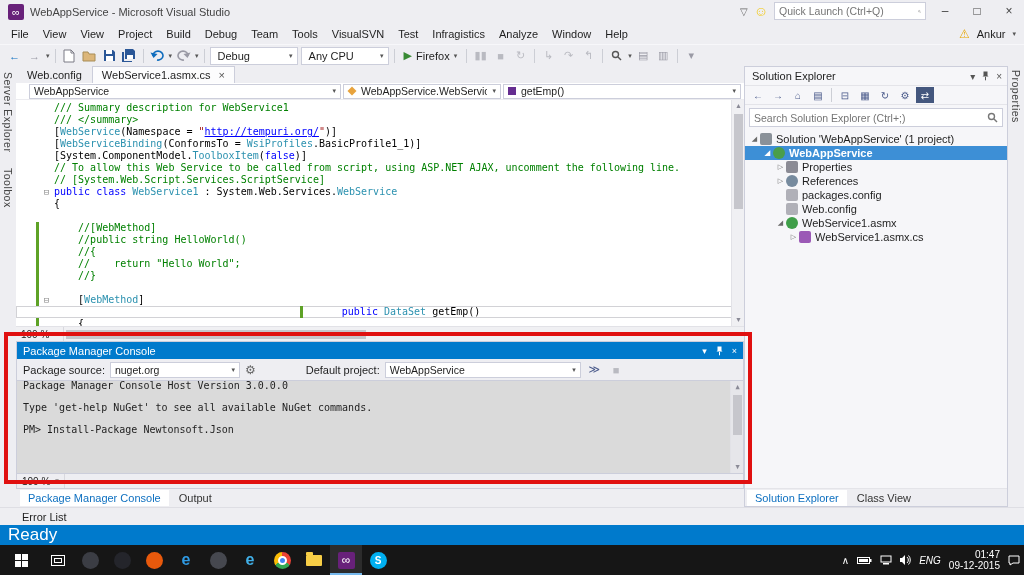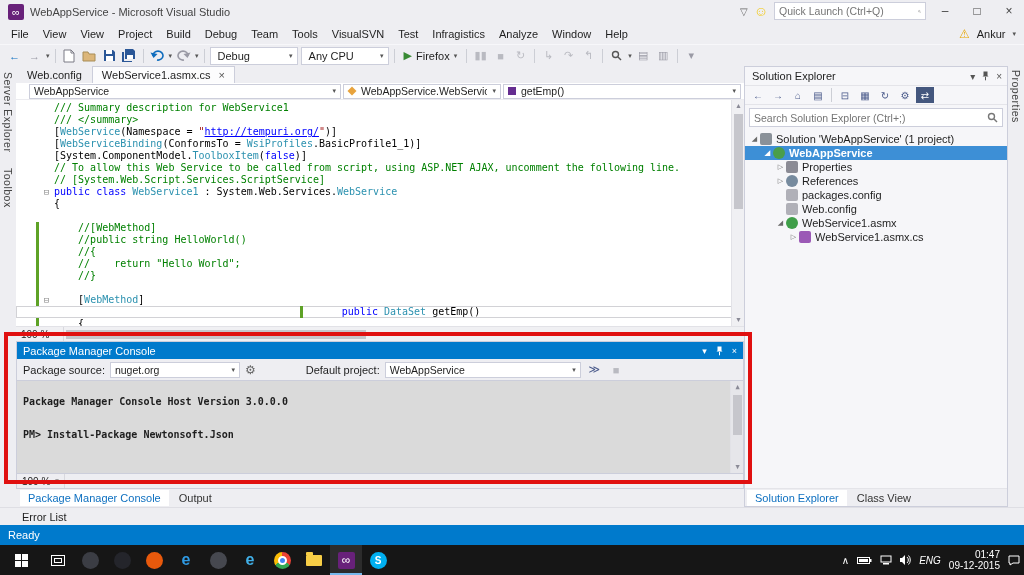--- a/index.html
+++ b/index.html
@@ -73,21 +73,21 @@
 
 
 .pmc{height:148px;display:flex;flex-direction:column;border:1px solid #cccedb;background:#eeeef2;}
 .pmc-title{height:17px;background:#007acc;color:#fff;display:flex;align-items:center;padding:0 6px;font-size:11px;gap:8px;}
 .sp{flex:1;}
 .pmc-tic{font-size:9px;color:#fff;display:flex;align-items:center;}
 .pmc-tb{height:21px;display:flex;align-items:center;gap:5px;padding:0 6px;font-size:11px;}
 .pmc-select{height:16px;background:#fff;border:1px solid #cccedb;display:flex;align-items:center;font-size:10.5px;padding:0 4px;gap:5px;}
 .gear{color:#666;font-size:12px;}
 .console{flex:1;background:#dadada;position:relative;overflow:hidden;font-family:"DejaVu Sans Mono","Liberation Mono",monospace;font-size:10px;border-top:1px solid #cccedb;border-bottom:1px solid #cccedb;}
-#console-lines{padding:20px 0 0 6px;font-weight:bold;}
+#console-lines{padding:4px 0 0 6px;}
 .console-line{height:11px;line-height:11px;white-space:pre;color:#1e1e1e;}
 .console-line:first-child{margin-top:-5px;}
 .pmc-zoom{height:14px;display:flex;align-items:center;font-size:10px;}
 
 .bottom-tabs{height:18px;display:flex;align-items:center;gap:2px;padding-left:4px;}
 .btab{padding:2px 8px;font-size:11px;color:#333;}
 .btab.active{background:#fff;color:#0e70c0;}
 .errorlist{position:absolute;top:507px;left:0;width:1024px;height:18px;background:#eeeef2;display:flex;align-items:center;padding-left:22px;font-size:11px;border-top:1px solid #dedee4;}
 
 
@@ -109,21 +109,21 @@
 .ti-solution{background:#8a9199;}
 .ti-project{background:#4a9e4a;border-radius:50%;}
 .ti-properties{background:#8b8b95;}
 .ti-references{background:#768a9e;border-radius:50%;}
 .ti-config{background:#b0b0b8;}
 .ti-asmx{background:#3f9e49;border-radius:50%;}
 .ti-cs{background:#9b59b6;}
 .se-bottom{height:18px;display:flex;align-items:center;gap:2px;padding-left:2px;background:#eeeef2;border-top:1px solid #e4e4e9;}
 
 
-.statusbar{position:absolute;top:525px;left:0;width:1024px;height:20px;background:#007acc;color:#fff;display:flex;align-items:center;padding-left:8px;font-size:11px;}
+.statusbar{position:absolute;top:525px;left:0;width:1024px;height:20px;background:#007acc;color:#fff;display:flex;align-items:center;padding-left:8px;font-size:17px;}
 .taskbar{position:absolute;top:545px;left:0;width:1024px;height:30px;background:#161616;display:flex;align-items:center;}
 .start{width:42px;height:30px;display:flex;align-items:center;justify-content:center;}
 .winlogo{display:grid;grid-template-columns:6px 6px;grid-template-rows:6px 6px;gap:1px;}
 .winlogo span{background:#fff;}
 .tb-search{width:250px;height:24px;background:#fff;display:flex;align-items:center;gap:6px;padding:0 7px;margin-right:6px;}
 .tb-search input{flex:1;border:none;outline:none;font-size:11px;color:#666;background:transparent;font-family:"Liberation Sans",sans-serif;}
 .cortana{width:12px;height:12px;border:2px solid #7a7a7a;border-radius:50%;flex:none;}
 .app{width:32px;height:30px;display:flex;align-items:center;justify-content:center;position:relative;}
 .app.active{background:#2c2c2c;box-shadow:inset 0 -2px 0 #76b9ed;}
 .circle{width:17px;height:17px;border-radius:50%;color:#fff;font-size:10px;font-weight:bold;display:flex;align-items:center;justify-content:center;}
@@ -371,20 +371,21 @@
             <span style="flex:1">WebAppService</span>
             <span class="caret">▾</span>
           </div>
           <span class="tb-icon" style="color:#49598a;">≫</span>
           <span class="tb-icon disabled">■</span>
         </div>
         <div class="console">
           <div id="console-lines">
               <div class="console-line">Package Manager Console Host Version 3.0.0.0</div>
               <div class="console-line"></div>
+              <div class="console-line">Type 'get-help NuGet' to see all available NuGet commands.</div>
               <div class="console-line"></div>
               <div class="console-line">PM&gt; Install-Package Newtonsoft.Json</div>
             </div>
           <div class="v-scroll" style="background:#e6e6ea;">
             <span class="v-arrow">▲</span>
             <span class="v-thumb" style="top:14px;height:40px;"></span>
             <span class="v-arrow bot">▼</span>
           </div>
         </div>
         <div class="pmc-zoom">

